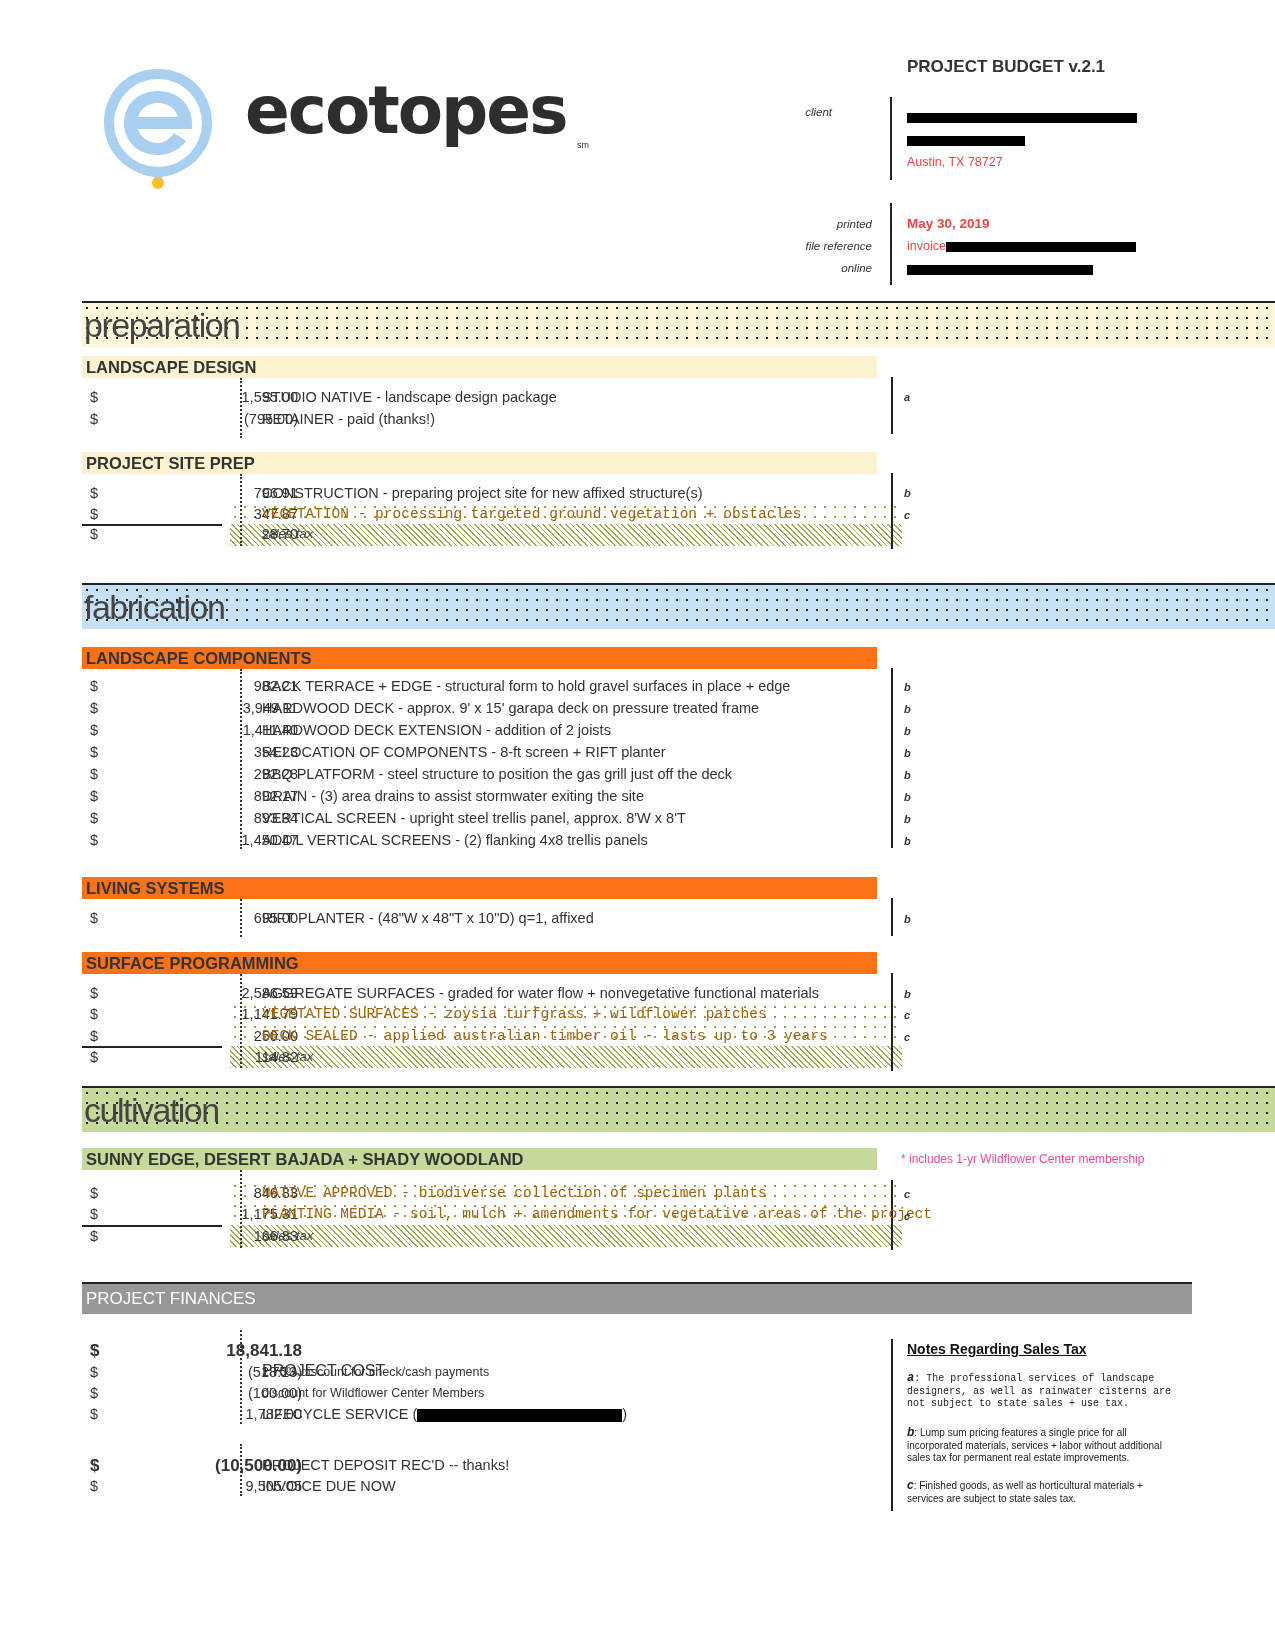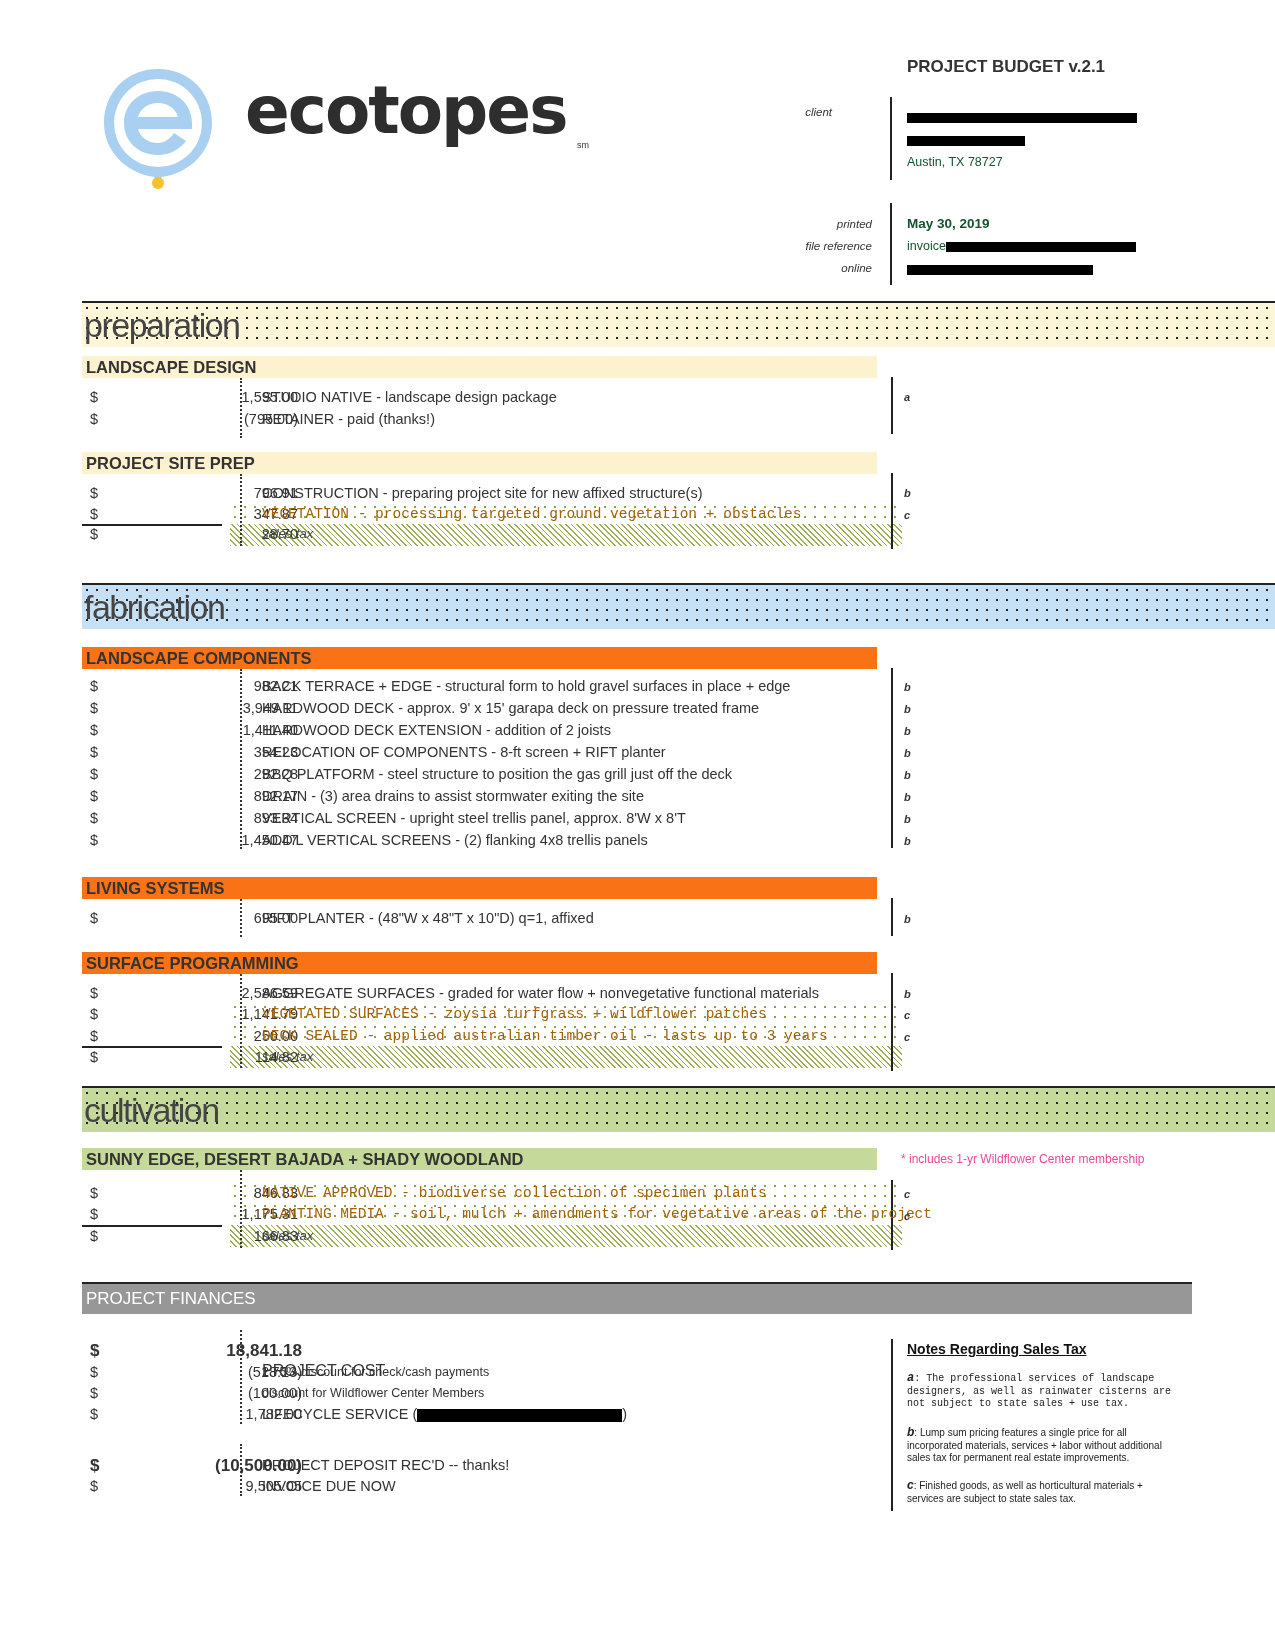--- a/index.html
+++ b/index.html
@@ -9,21 +9,21 @@
 
   
   .logo-mark { left: 100px; top: 65px; width: 116px; height: 130px; }
   .logo-word { left: 245px; top: 78px; font-family: "DejaVu Sans", sans-serif; font-weight: bold; font-size: 66px; letter-spacing: -2px; color: #2e2e2e; line-height: 1; }
   .logo-sm { left: 577px; top: 140px; font-size: 9px; color: #333; }
 
   
   .doc-title { left: 907px; top: 57px; font-size: 17px; font-weight: bold; color: #333; }
   .meta-label { font-style: italic; font-size: 11.5px; color: #333; text-align: right; width: 120px; }
   .meta-bar { width: 2px; background: #222; }
-  .meta-val { font-size: 12.5px; color: #14532d; white-space: nowrap; }
+  .meta-val { font-size: 12.5px; color: #ef4444; white-space: nowrap; }
   .redact { display: inline-block; background: #000; height: 10px; vertical-align: middle; }
 
   
   .cat-banner { left: 82px; width: 1210px; height: 46px; border-top: 2px solid #222; }
   .cat-banner .cat-title { position: absolute; left: 2px; top: 2px; font-size: 34px; letter-spacing: -1.5px; color: #444; font-weight: normal; line-height: 40px; }
   .dots-yellow { background-color: #fdf6d8; background-image: radial-gradient(#222 1px, transparent 1.3px); background-size: 10px 10px; }
   .dots-blue { background-color: #c6e1f6; background-image: radial-gradient(#222 1px, transparent 1.3px); background-size: 10px 10px; }
   .dots-green { background-color: #c5d99a; background-image: radial-gradient(#222 1px, transparent 1.3px); background-size: 10px 10px; }
 
   

